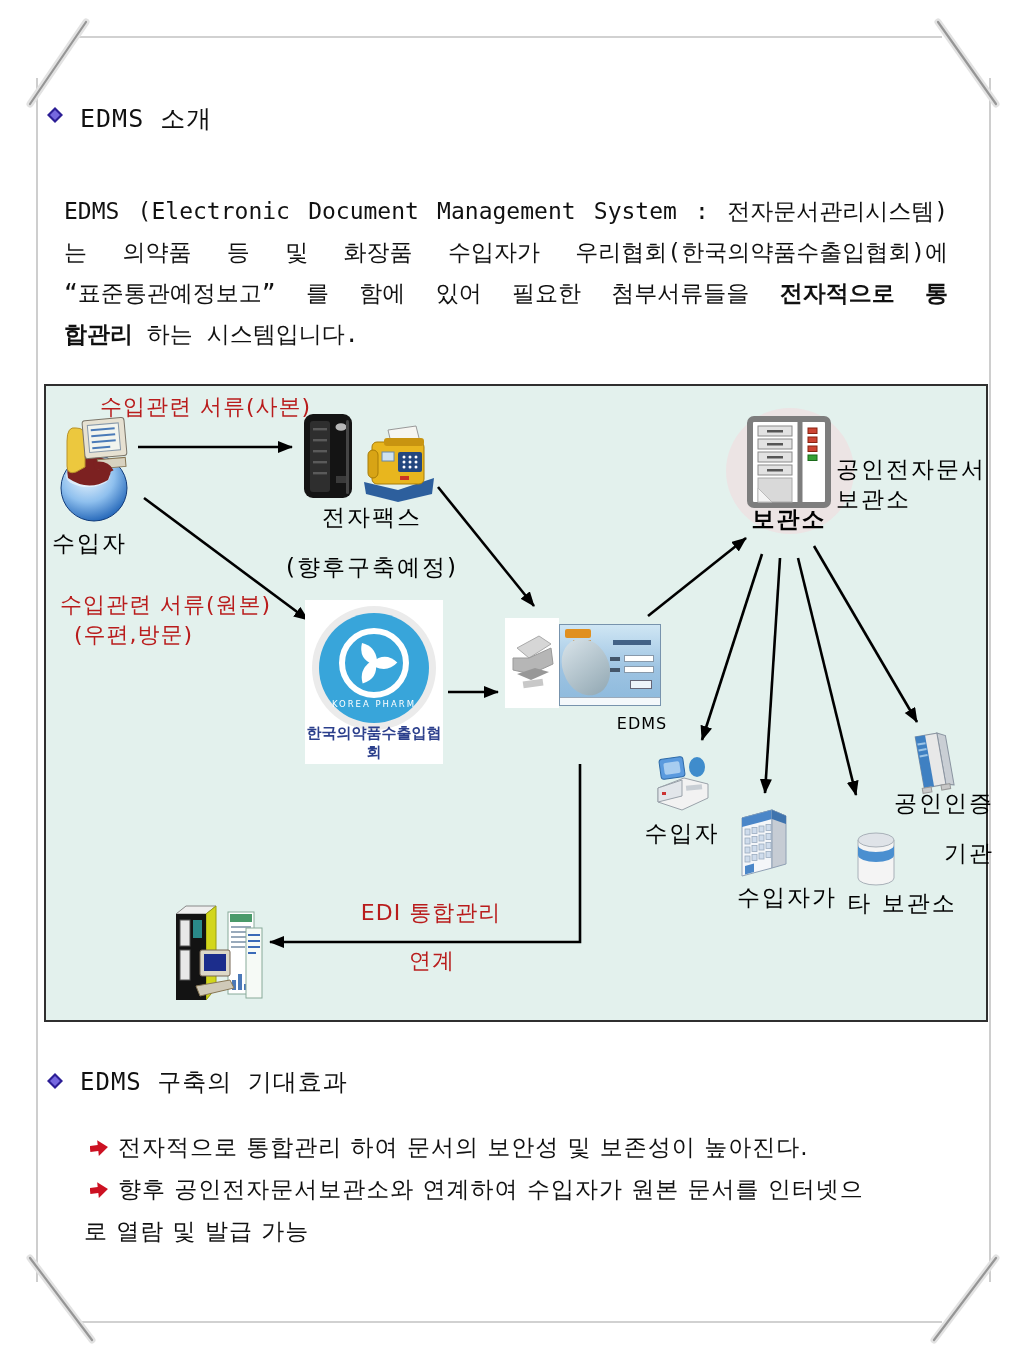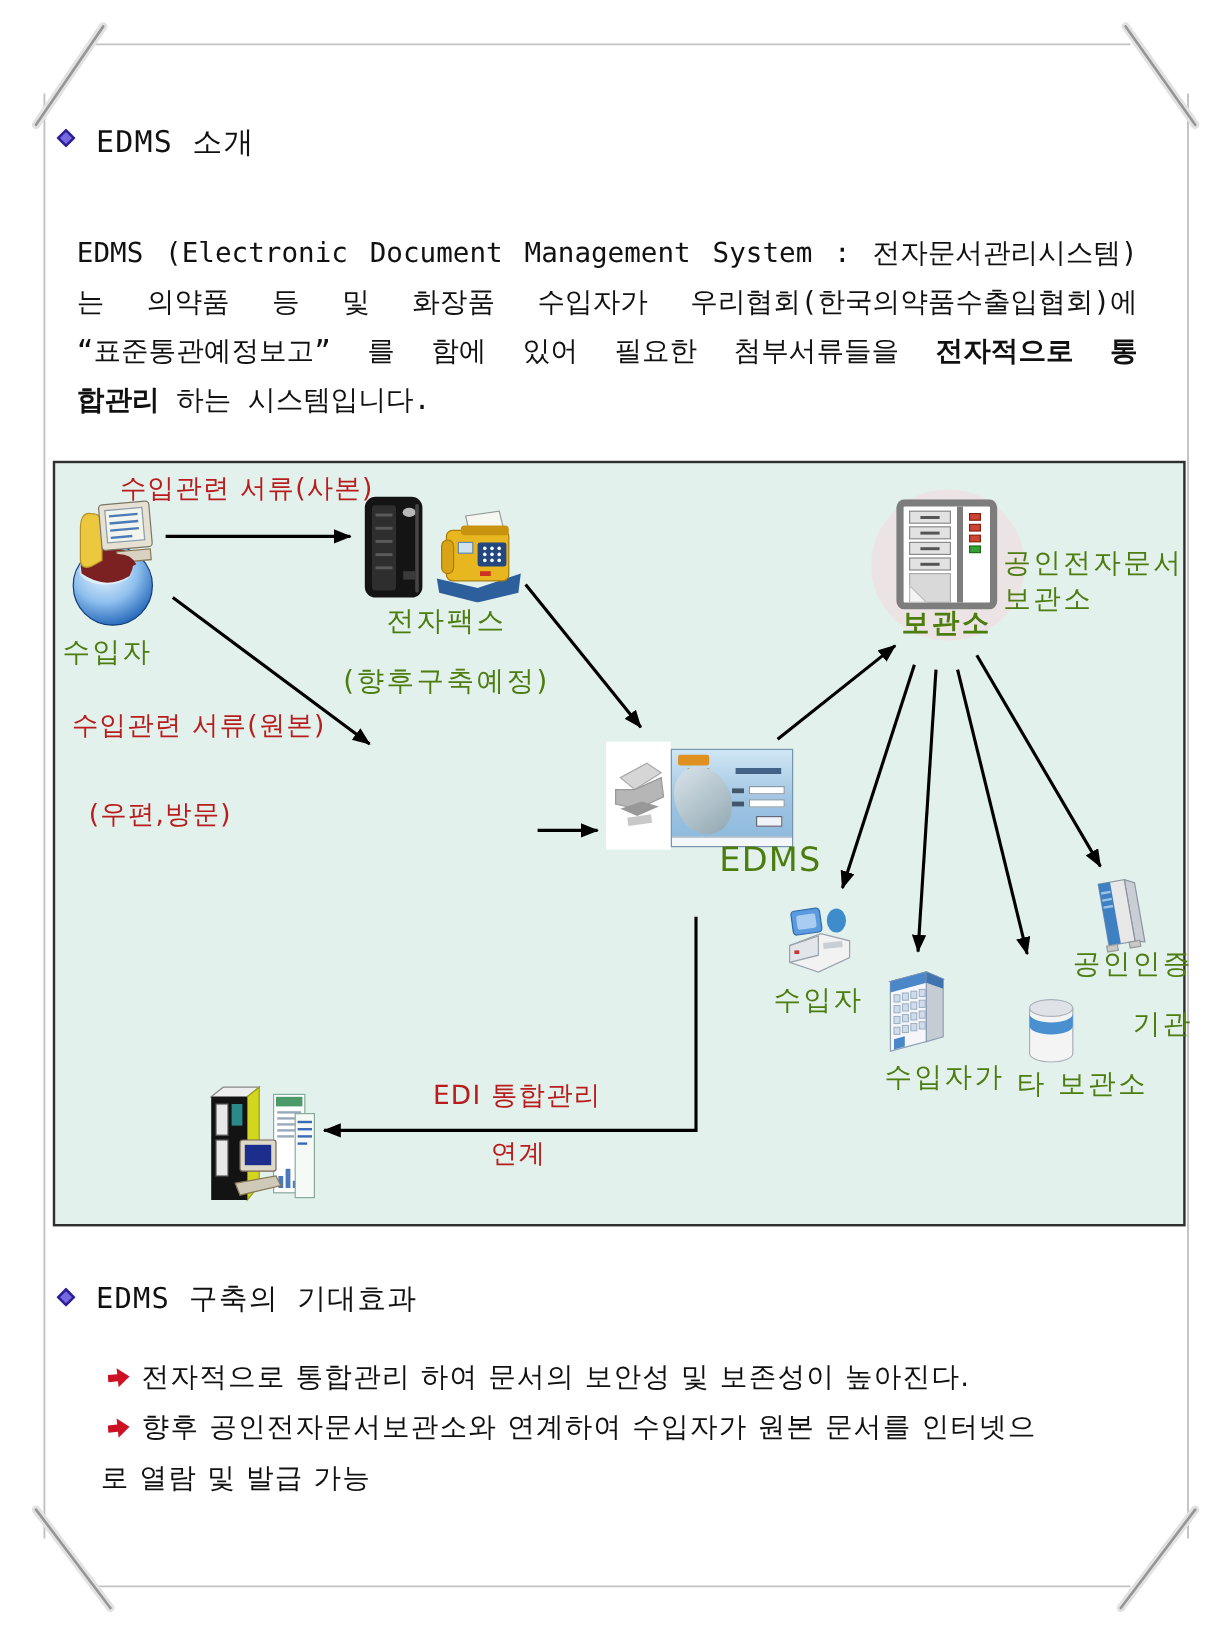--- a/index.html
+++ b/index.html
@@ -9,21 +9,21 @@
   
   .h1{font-family:"DejaVu Sans Mono","Liberation Mono",monospace;font-size:25px;letter-spacing:1px;white-space:nowrap;}
   .para{font-family:"DejaVu Sans Mono","Liberation Mono",monospace;font-size:23px;}
   .para .ln{width:884px;height:41px;line-height:41px;white-space:nowrap;}
   .para .just{text-align:justify;text-align-last:justify;white-space:normal;overflow:hidden;}
   .bold{font-weight:bold;}
   
   #diagram{position:absolute;left:44px;top:384px;width:940px;height:634px;
            background:#e3f1ed;border:2px solid #2f2f2f;}
   #arrows{position:absolute;left:0;top:0;width:940px;height:634px;}
-  .dlbl{position:absolute;font-size:23px;letter-spacing:2px;white-space:nowrap;color:#4d7c0f;}
+  .dlbl{position:absolute;font-size:23px;letter-spacing:2px;white-space:nowrap;color:#000000;}
   .rlbl{position:absolute;font-size:22px;letter-spacing:1px;white-space:nowrap;color:#b91c1c;}
   .ctr{text-align:center;}
   .rgt{text-align:right;}
   .whitebox{background:#ffffff;}
   .kpta-cap{position:absolute;left:0;bottom:2px;width:100%;text-align:center;
             font-size:15px;font-weight:bold;color:#2b3f8c;letter-spacing:0;}
   .ellipse-bg{border-radius:50%;background:#ece4e4;}
   
   .shot{background:linear-gradient(180deg,#cfe6f4 0%,#9dc3e2 55%,#8cb9dc 100%);border:1px solid #7793ad;}
   .shot .logo{position:absolute;left:5px;top:4px;width:26px;height:9px;background:#e09020;border-radius:2px;}
@@ -166,22 +166,36 @@
             <circle cx="52" cy="43" r="1.5"></circle>
             <circle cx="58" cy="43" r="1.5"></circle>
         </g>
         <rect x="42" y="52" width="9" height="4" fill="#cc3322"></rect>
       </svg>
     </div>
     <div class="dlbl ctr" style="left:250px;top:116px;width:152px;">전자팩스</div>
     <div class="dlbl ctr" style="left:224px;top:150px;width:204px;margin-top:16px;">(향후구축예정)</div>
 
     <div class="rlbl" style="left:14px;top:204px;">수입관련 서류(원본)</div>
-    <div class="rlbl" style="left:28px;top:234px;margin-top:44px;">(우편,방문)</div>
-
+    <div class="rlbl" style="left:28px;top:234px;">(우편,방문)</div>
+
+    <div class="abs whitebox" style="left:259px;top:214px;width:138px;height:164px;">
+      <svg width="138" height="138" viewBox="0 0 138 138">
+        <circle cx="69" cy="68" r="62" fill="#ebebeb"></circle>
+        <circle cx="69" cy="68" r="55" fill="#38a5da"></circle>
+        <circle cx="69" cy="63" r="32" fill="none" stroke="#ffffff" stroke-width="6"></circle>
+        <g fill="#ffffff" transform="translate(69 63)">
+          <path d="M0 2 Q-16 -4 -12 -20 Q1 -17 3 -3 Z"></path>
+          <path d="M0 2 Q-16 -4 -12 -20 Q1 -17 3 -3 Z" transform="rotate(120)"></path>
+          <path d="M0 2 Q-16 -4 -12 -20 Q1 -17 3 -3 Z" transform="rotate(240)"></path>
+        </g>
+        <text x="69" y="107" font-size="8.5" fill="#ffffff" text-anchor="middle" letter-spacing="2">KOREA PHARM</text>
+      </svg>
+      <div class="kpta-cap">한국의약품수출입협회</div>
+    </div>
 
     <div class="abs whitebox" style="left:459px;top:232px;width:54px;height:90px;">
       <svg width="54" height="90" viewBox="0 0 54 90">
         <polygon points="12,30 34,18 46,26 24,40" fill="#d6d6d6" stroke="#aaaaaa"></polygon>
         <polygon points="8,40 24,40 46,30 48,46 26,56 8,52" fill="#b6b6b6" stroke="#999999"></polygon>
         <polygon points="12,56 30,50 44,54 26,62" fill="#989898"></polygon>
         <rect x="18" y="62" width="20" height="7" fill="#c8c8c8" transform="rotate(-8 28 65)"></rect>
       </svg>
     </div>
 
@@ -194,21 +208,21 @@
           <div class="fl"></div>
           <div class="fi"></div>
         </div>
       <div class="frow" style="top:41px;">
           <div class="fl"></div>
           <div class="fi"></div>
         </div>
       <div class="btn"></div>
       <div class="strip"></div>
     </div>
-    <div class="dlbl ctr" style="left:538px;top:314px;width:116px;letter-spacing:1px;font-size:28px;">EDMS</div>
+    <div class="dlbl ctr" style="left:538px;top:328px;width:116px;letter-spacing:1px;font-size:16px;">EDMS</div>
 
     <div class="abs" style="left:700px;top:30px;">
       <svg width="86" height="92" viewBox="0 0 86 92">
         <rect x="4" y="3" width="78" height="86" rx="4" fill="#ffffff" stroke="#7d7d7d" stroke-width="6"></rect>
         <line x1="54" y1="6" x2="54" y2="86" stroke="#7d7d7d" stroke-width="5"></line>
         <g>
           <rect x="12" y="10" width="34" height="10" fill="#e2e2e2" stroke="#8a8a8a"></rect>
             <rect x="21" y="14" width="16" height="2.5" fill="#555555"></rect>
           <rect x="12" y="23" width="34" height="10" fill="#e2e2e2" stroke="#8a8a8a"></rect>
             <rect x="21" y="27" width="16" height="2.5" fill="#555555"></rect>

